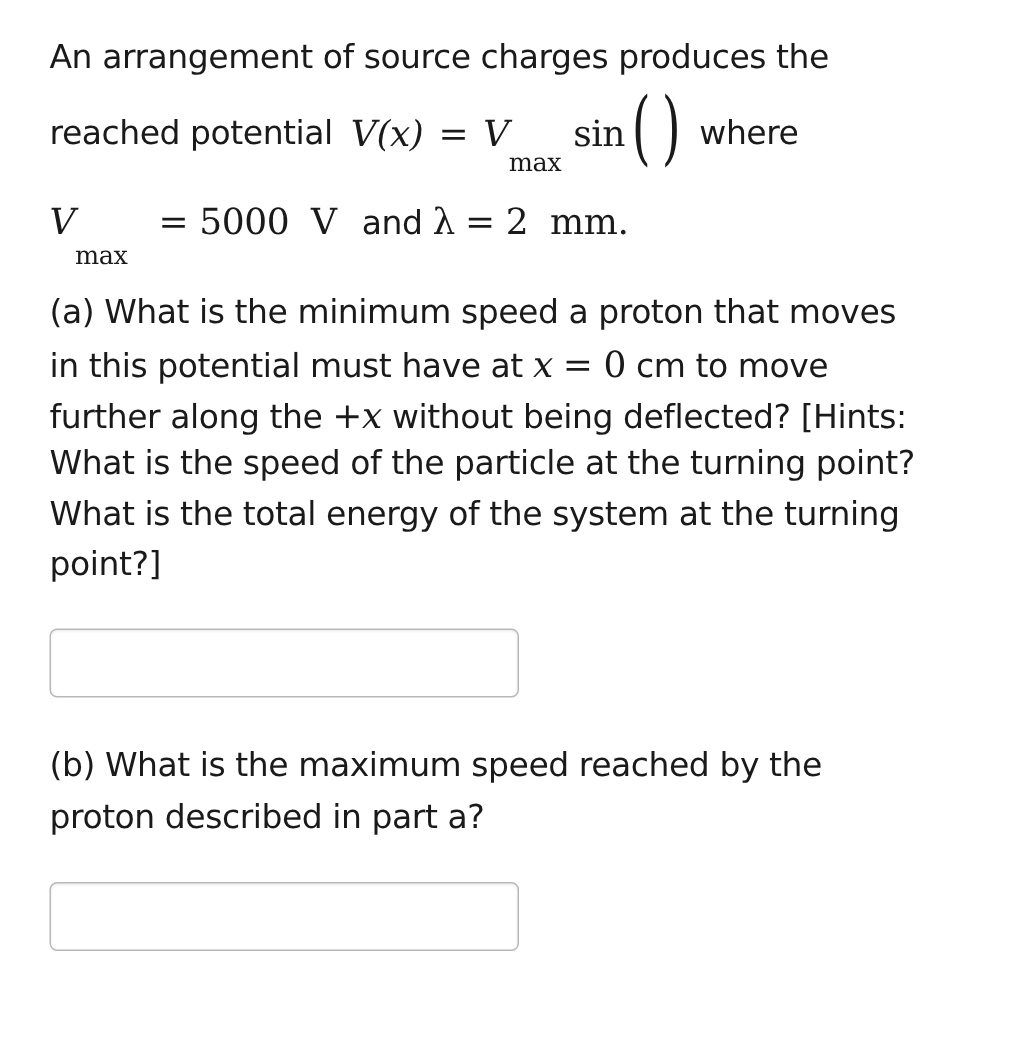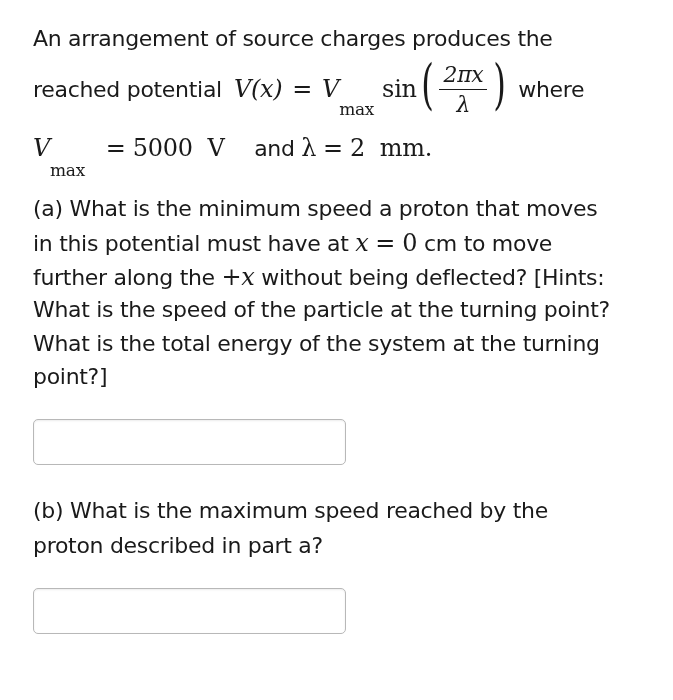--- a/index.html
+++ b/index.html
@@ -23,33 +23,29 @@
 <div class="line" style="top:54px; height:70px; display:flex; align-items:center;">
   <span>reached potential</span>
   <span style="width:12px;display:inline-block"></span>
   <span class="math">V</span>
   <span class="math">(x)</span>
   <span class="mathr" style="margin:0 10px;">=</span>
   <span class="math">V</span>
     <span class="sub">max</span>
   <span class="mathr" style="margin-left:8px;">sin</span>
   <span class="paren">(</span>
-  <span class="frac">
-    <span class="num">2πx</span>
-    <span class="den">λ</span>
-  </span>
   <span class="paren">)</span>
   <span style="width:8px;display:inline-block"></span>
   <span>where</span>
 </div>
 
 <div class="line" style="top:134px;">
   <span class="math">V</span><span class="sub">max</span>
   <span class="mathr" style="margin-left:14px; white-space:pre;">= 5000  V</span>
-  <span style="margin-left:23px;">and</span>
+  <span style="margin-left:10px;">and</span>
   <span class="mathr">λ</span>
   <span class="mathr" style="white-space:pre;">= 2  mm</span><span class="mathr">.</span>
 </div>
 
 <div class="line" style="top:196px;">(a) What is the minimum speed a proton that moves</div>
 <div class="line" style="top:229px;">
   <span>in this potential must have at</span>
   <span class="math">x</span>
   <span class="mathr">= 0</span>
   <span>cm to move</span>

